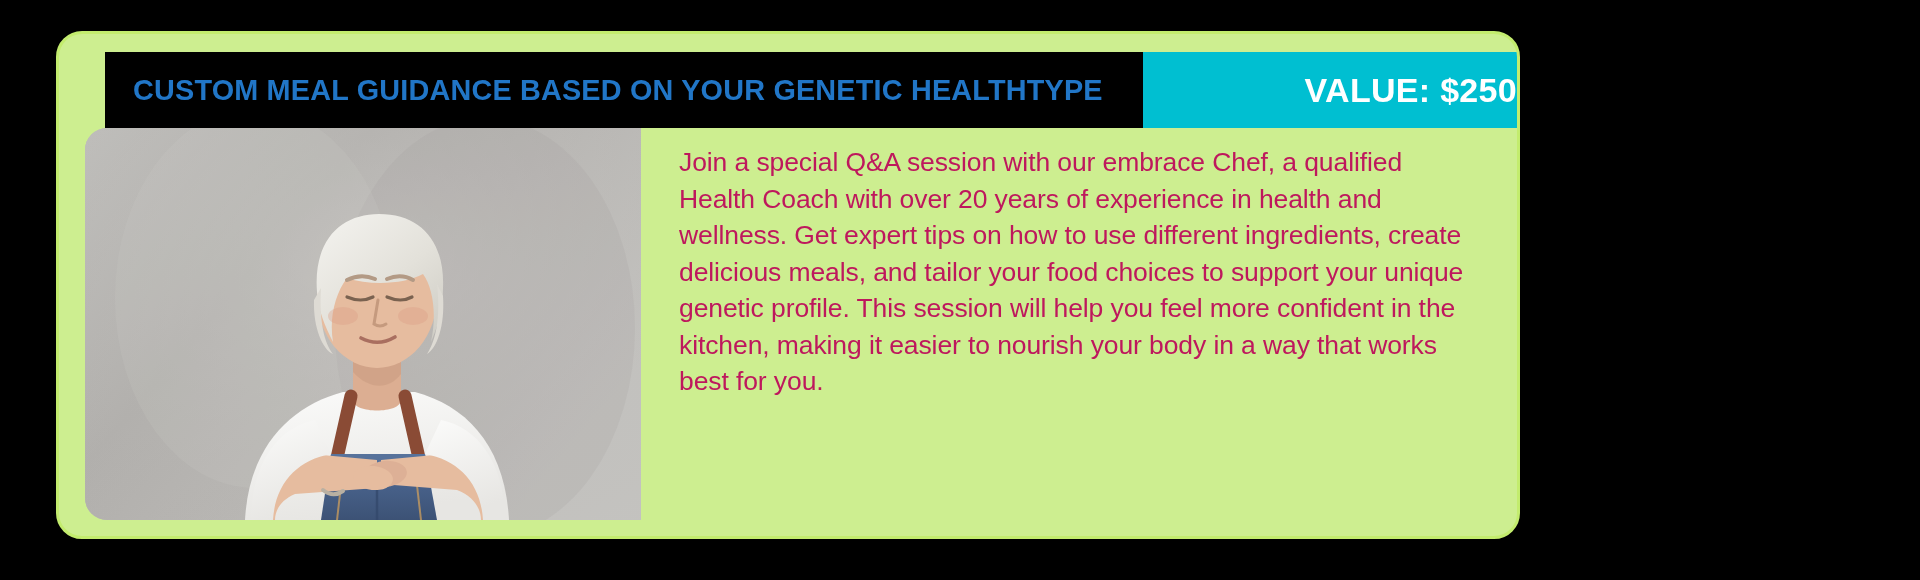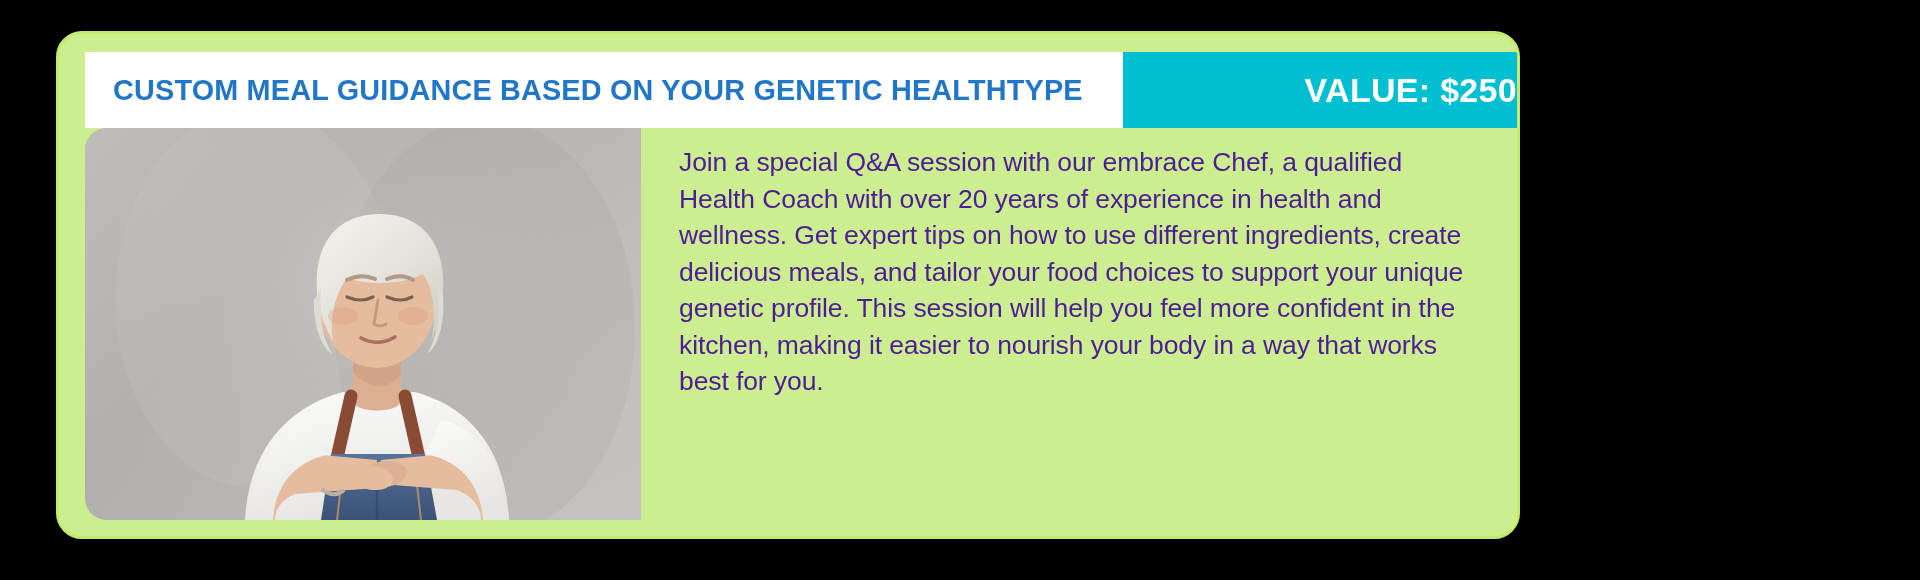--- a/index.html
+++ b/index.html
@@ -39,26 +39,27 @@
   .header-strip {
     position: absolute;
     left: 26px;
     top: 18px;
     right: 0px;
     height: 76px;
     display: flex;
     align-items: stretch;
   }
   .header-title-bar {
-    background: #ffffff;
+    background: #000000;
     flex: 0 0 1030px;
     display: flex;
     align-items: center;
     padding-left: 28px;
     box-sizing: border-box;
+    margin-left: 20px;
   }
   .header-title {
     color: #2176c7;
     font-size: 30px;
     font-weight: bold;
     letter-spacing: 0.2px;
     font-family: "Liberation Sans Narrow", "Liberation Sans", sans-serif;
     white-space: nowrap;
     transform: scaleX(0.96);
     transform-origin: left center;
@@ -93,21 +94,21 @@
   .photo svg { display: block; width: 100%; height: 100%; }
 
   
   .body-col {
     position: absolute;
     left: 620px;
     top: 110px;
     width: 800px;
   }
   .body-text {
-    color: #4c1d95;
+    color: #be185d;
     font-size: 26.5px;
     line-height: 36.5px;
     font-family: "Liberation Sans", sans-serif;
     margin: 0;
     letter-spacing: -0.1px;
   }
 </style>
 </head>
 <body>
 

